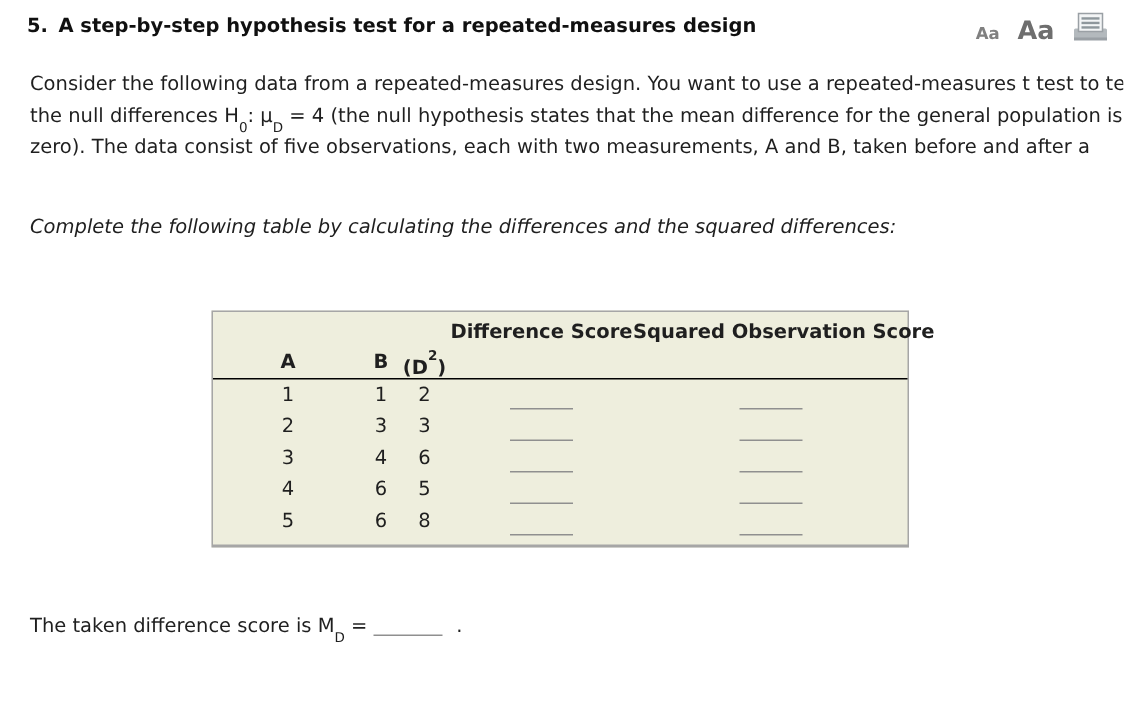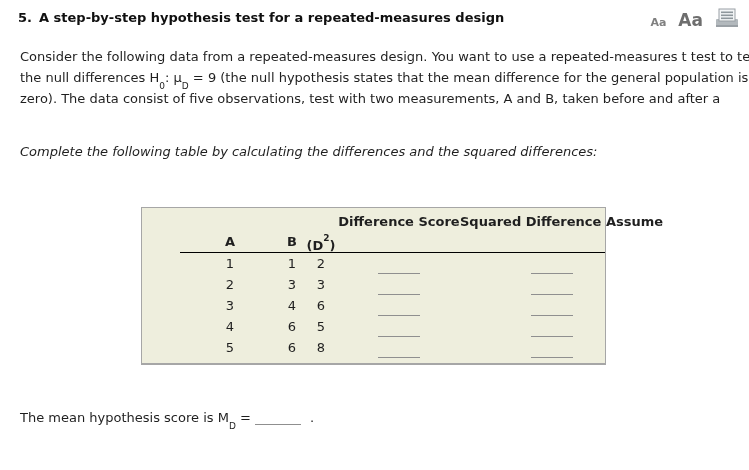--- a/index.html
+++ b/index.html
@@ -27,21 +27,21 @@
   .intro{position:absolute;top:46px;left:20px;width:720px;}
   .intro .line{height:21px;line-height:21px;white-space:nowrap;}
   .intro .line span{white-space:pre;}
   sub.sb{font-size:9px;position:relative;top:3px;}
   sup.sp{font-size:9px;position:relative;top:-4px;font-weight:bold;}
   
   .instruction{position:absolute;top:141px;left:20px;height:21px;line-height:21px;white-space:nowrap;font-style:italic;}
   
   .qtable{
     position:absolute;left:141px;top:207px;width:465px;height:158px;box-sizing:border-box;
-    background:var(--table-bg);border:1px solid var(--table-border);border-bottom-width:2px;padding-left:38px;
+    background:var(--table-bg);border:1px solid var(--table-border);border-bottom-width:2px;
   }
   .grid{display:grid;grid-template-columns:100px 24px 34px 122px 183px;}
   .thead{padding-top:4px;border-bottom:1.5px solid var(--header-rule);}
   .hcell{height:20px;line-height:20px;text-align:center;font-weight:bold;white-space:nowrap;}
   .trow .cell{height:21px;line-height:21px;text-align:center;}
   .blank{display:inline-block;width:42px;height:13px;border-bottom:1px solid var(--blank-line);position:relative;top:6px;cursor:text;}
   
   .footer{position:absolute;top:407px;left:20px;height:22px;line-height:22px;white-space:nowrap;}
   .footer span{white-space:pre;}
   .footer-blank{display:inline-block;width:46px;height:13px;border-bottom:1px solid var(--blank-line);position:relative;top:3px;cursor:text;}
@@ -67,33 +67,33 @@
           <rect x="6" y="6.5" width="12" height="1.6" fill="#8e979c"></rect>
           <rect x="6" y="9.5" width="12" height="1.6" fill="#8e979c"></rect>
           <rect x="1" y="17" width="22" height="2" fill="#9aa0a5"></rect>
         </svg>
       </span>
     </div>
   </div>
 
   <div class="intro">
     <div class="line">Consider the following data from a repeated-measures design. You want to use a repeated-measures t test to test</div>
-    <div class="line"><span>the null differences H</span><sub class="sb">0</sub><span>: μ</span><sub class="sb">D</sub><span> = 9 (the null hypothesis states that the mean difference for the general population is</span></div>
-    <div class="line">zero). The data consist of five observations, test with two measurements, A and B, taken before and after a</div>
+    <div class="line"><span>the null differences H</span><sub class="sb">0</sub><span>: μ</span><sub class="sb">D</sub><span> = 4 (the null hypothesis states that the mean difference for the general population is</span></div>
+    <div class="line">zero). The data consist of five observations, each with two measurements, A and B, taken before and after a</div>
   </div>
 
   <div class="instruction">Complete the following table by calculating the differences and the squared differences:</div>
 
   <div class="qtable">
     <div class="grid thead">
       <div class="hcell"></div>
       <div class="hcell"></div>
       <div class="hcell"></div>
       <div class="hcell">Difference Score</div>
-      <div class="hcell">Squared Difference Assume</div>
+      <div class="hcell">Squared Observation Score</div>
       <div class="hcell">A</div>
       <div class="hcell">B</div>
       <div class="hcell"><span>(D</span><sup class="sp">2</sup><span>)</span></div>
     </div>
 
     <div>
       <div class="grid trow">
         <div class="cell">1</div>
         <div class="cell">1</div>
         <div class="cell">2</div>
@@ -125,16 +125,16 @@
         <div class="cell">5</div>
         <div class="cell">6</div>
         <div class="cell">8</div>
         <div class="cell"><span class="blank"></span></div>
         <div class="cell"><span class="blank"></span></div>
       </div>
     </div>
   </div>
 
   <div class="footer">
-    <span>The mean hypothesis score is M</span><sub class="sb">D</sub><span> = </span><span class="footer-blank"></span><span class="period">.</span>
+    <span>The taken difference score is M</span><sub class="sb">D</sub><span> = </span><span class="footer-blank"></span><span class="period">.</span>
   </div>
 
 </div>
 
 </body></html>

